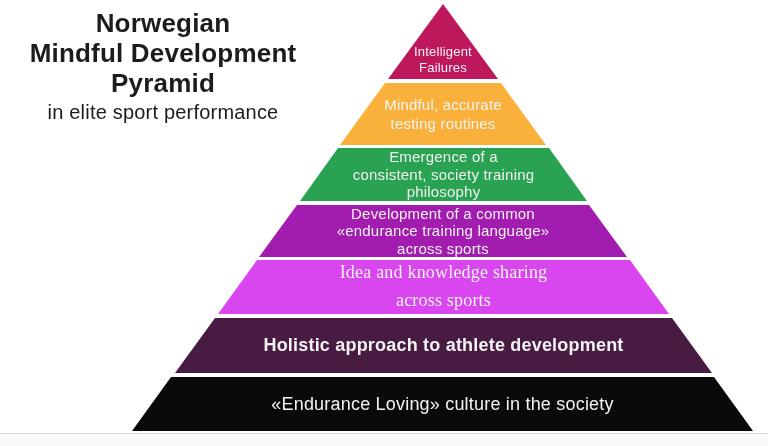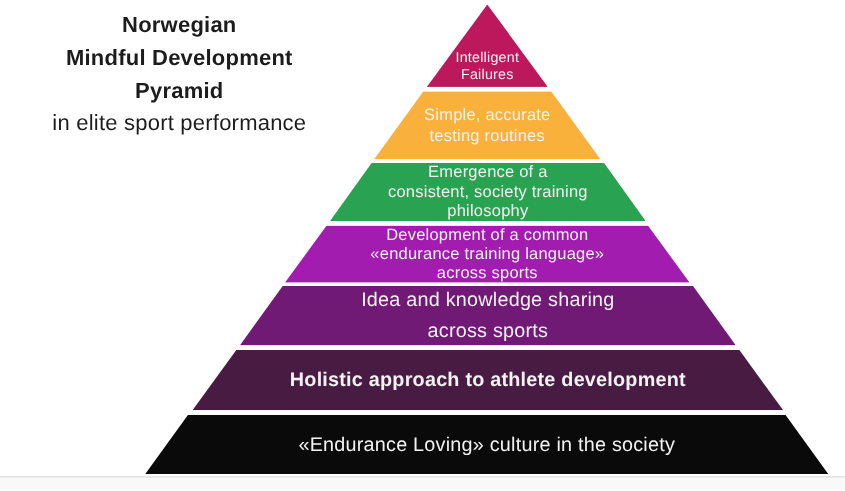--- a/index.html
+++ b/index.html
@@ -16,21 +16,21 @@
   
   .title-block {
     position: absolute;
     top: 8px;
     left: 15px;
     width: 296px;
     text-align: center;
   }
   .title-heading {
     font-weight: bold;
-    font-size: 20px;
+    font-size: 26px;
     line-height: 30px;
     white-space: pre-line;
     letter-spacing: 0.2px;
   }
   .title-subtitle {
     font-size: 20px;
     line-height: 25px;
     margin-top: 2px;
     letter-spacing: 0.2px;
   }
@@ -97,37 +97,37 @@
   </div>
 
   <div class="pyramid" style="color: rgb(242, 242, 242);">
 
     <div class="layer l1" style="background: #be185d;">
       <span class="layer-label">Intelligent
 Failures</span>
     </div>
 
     <div class="layer l2" style="background: rgb(249, 177, 60);">
-      <span class="layer-label">Simple, accurate
+      <span class="layer-label">Mindful, accurate
 testing routines</span>
     </div>
 
     <div class="layer l3" style="background: rgb(41, 163, 81);">
       <span class="layer-label">Emergence of a
 consistent, society training
 philosophy</span>
     </div>
 
     <div class="layer l4" style="background: #a21caf;">
       <span class="layer-label">Development of a common
 «endurance training language»
 across sports</span>
     </div>
 
-    <div class="layer l5" style="background: #701a75;">
+    <div class="layer l5" style="background: #d946ef; font-family: Liberation Serif, serif;">
       <span class="layer-label">Idea and knowledge sharing
 across sports</span>
     </div>
 
     <div class="layer l6" style="background: rgb(72, 27, 66);">
       <span class="layer-label">Holistic approach to athlete development</span>
     </div>
 
     <div class="layer l7" style="background: rgb(10, 10, 10);">
       <span class="layer-label">«Endurance Loving» culture in the society</span>

